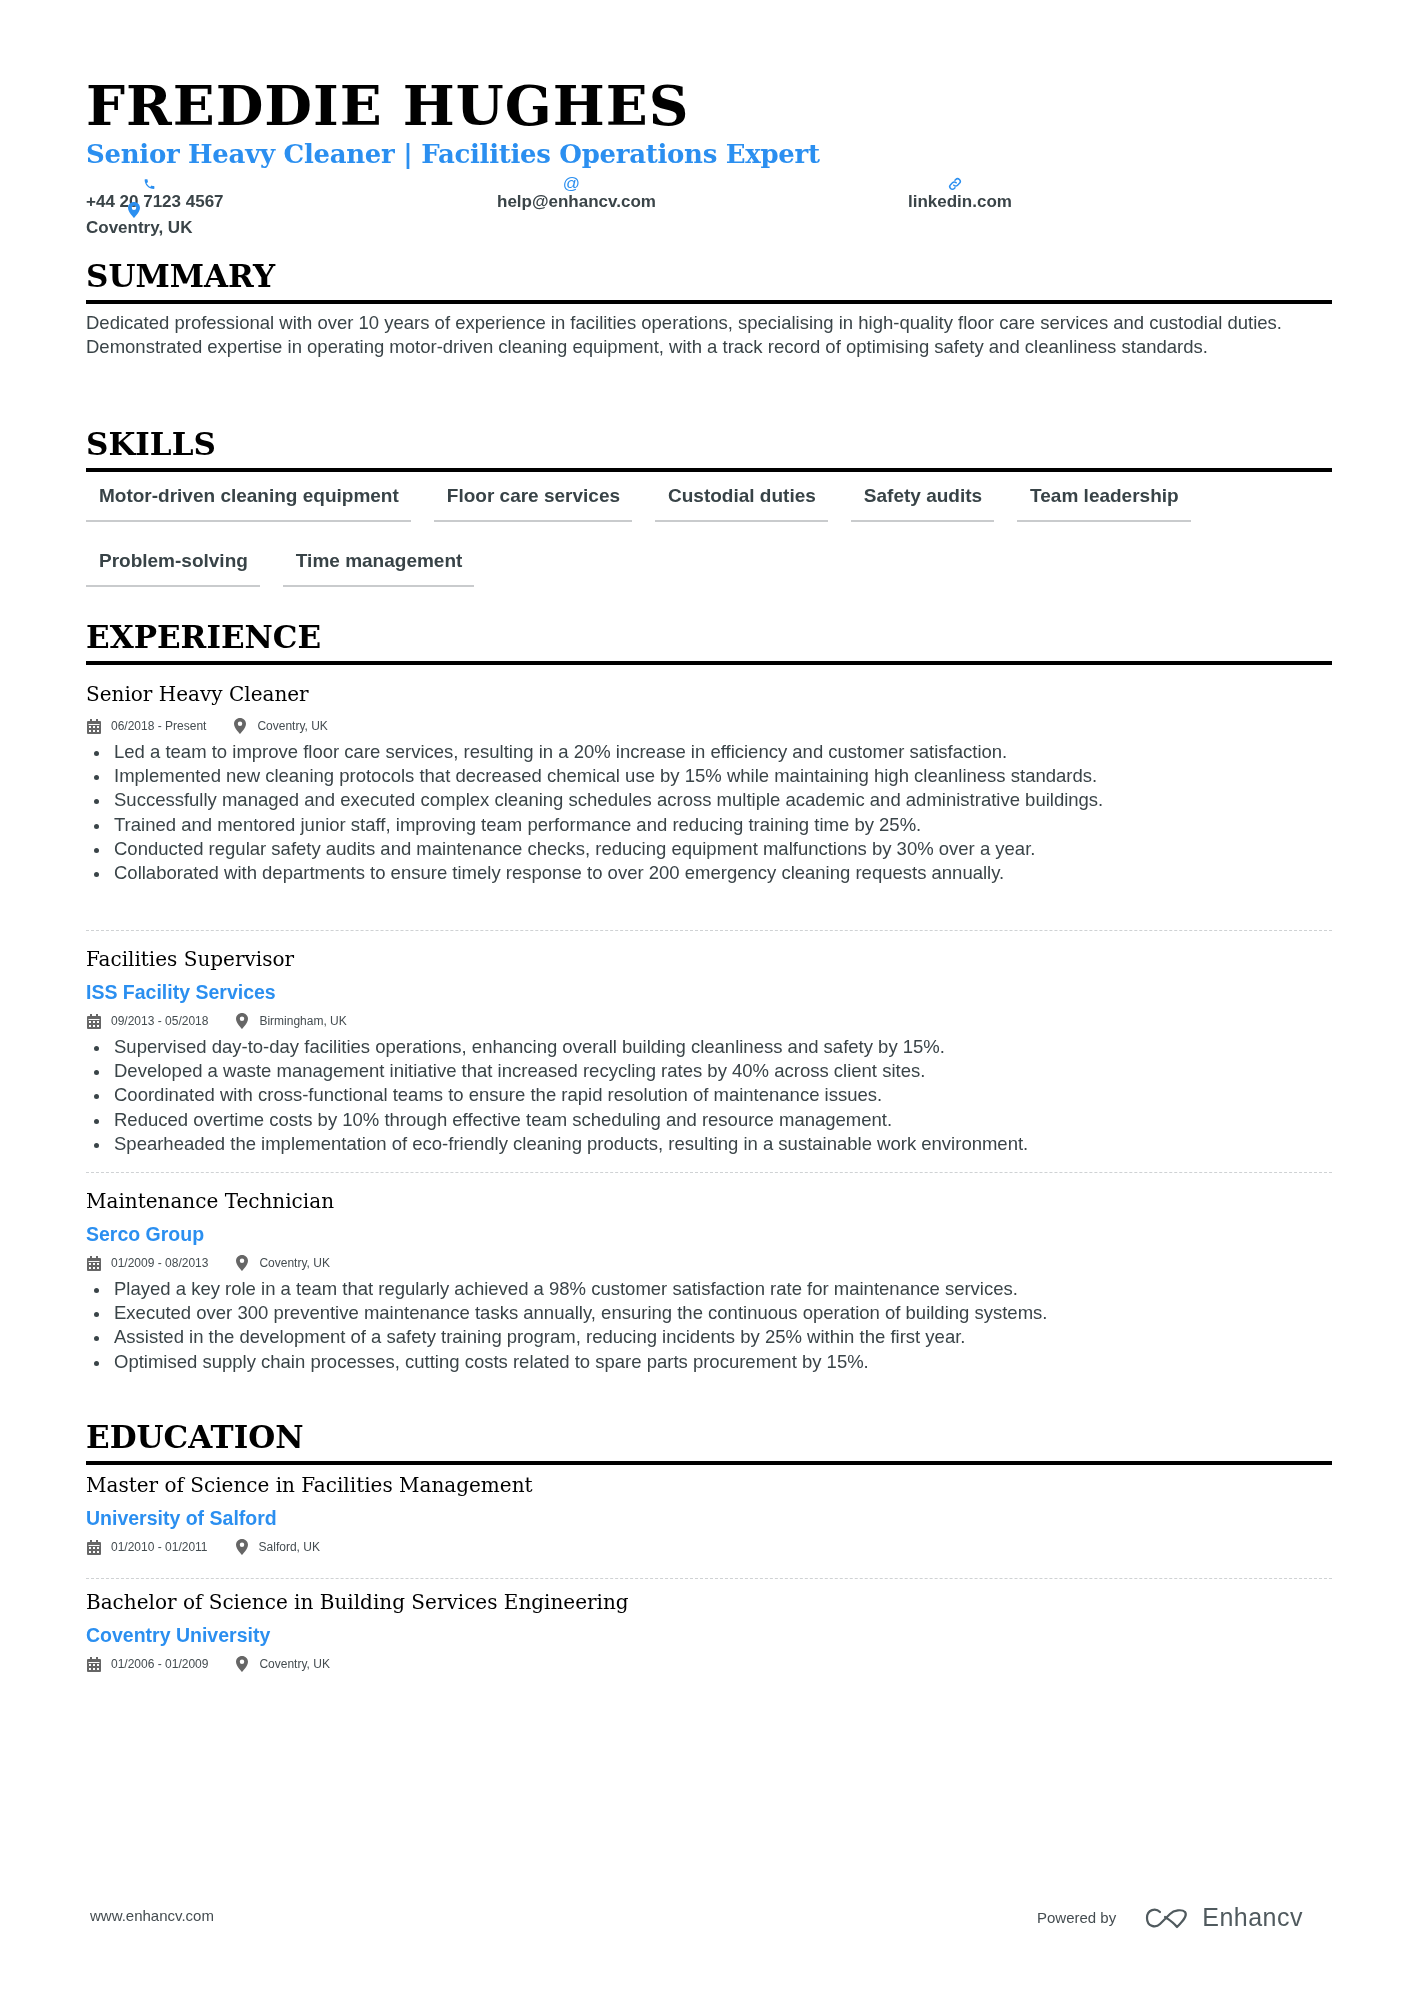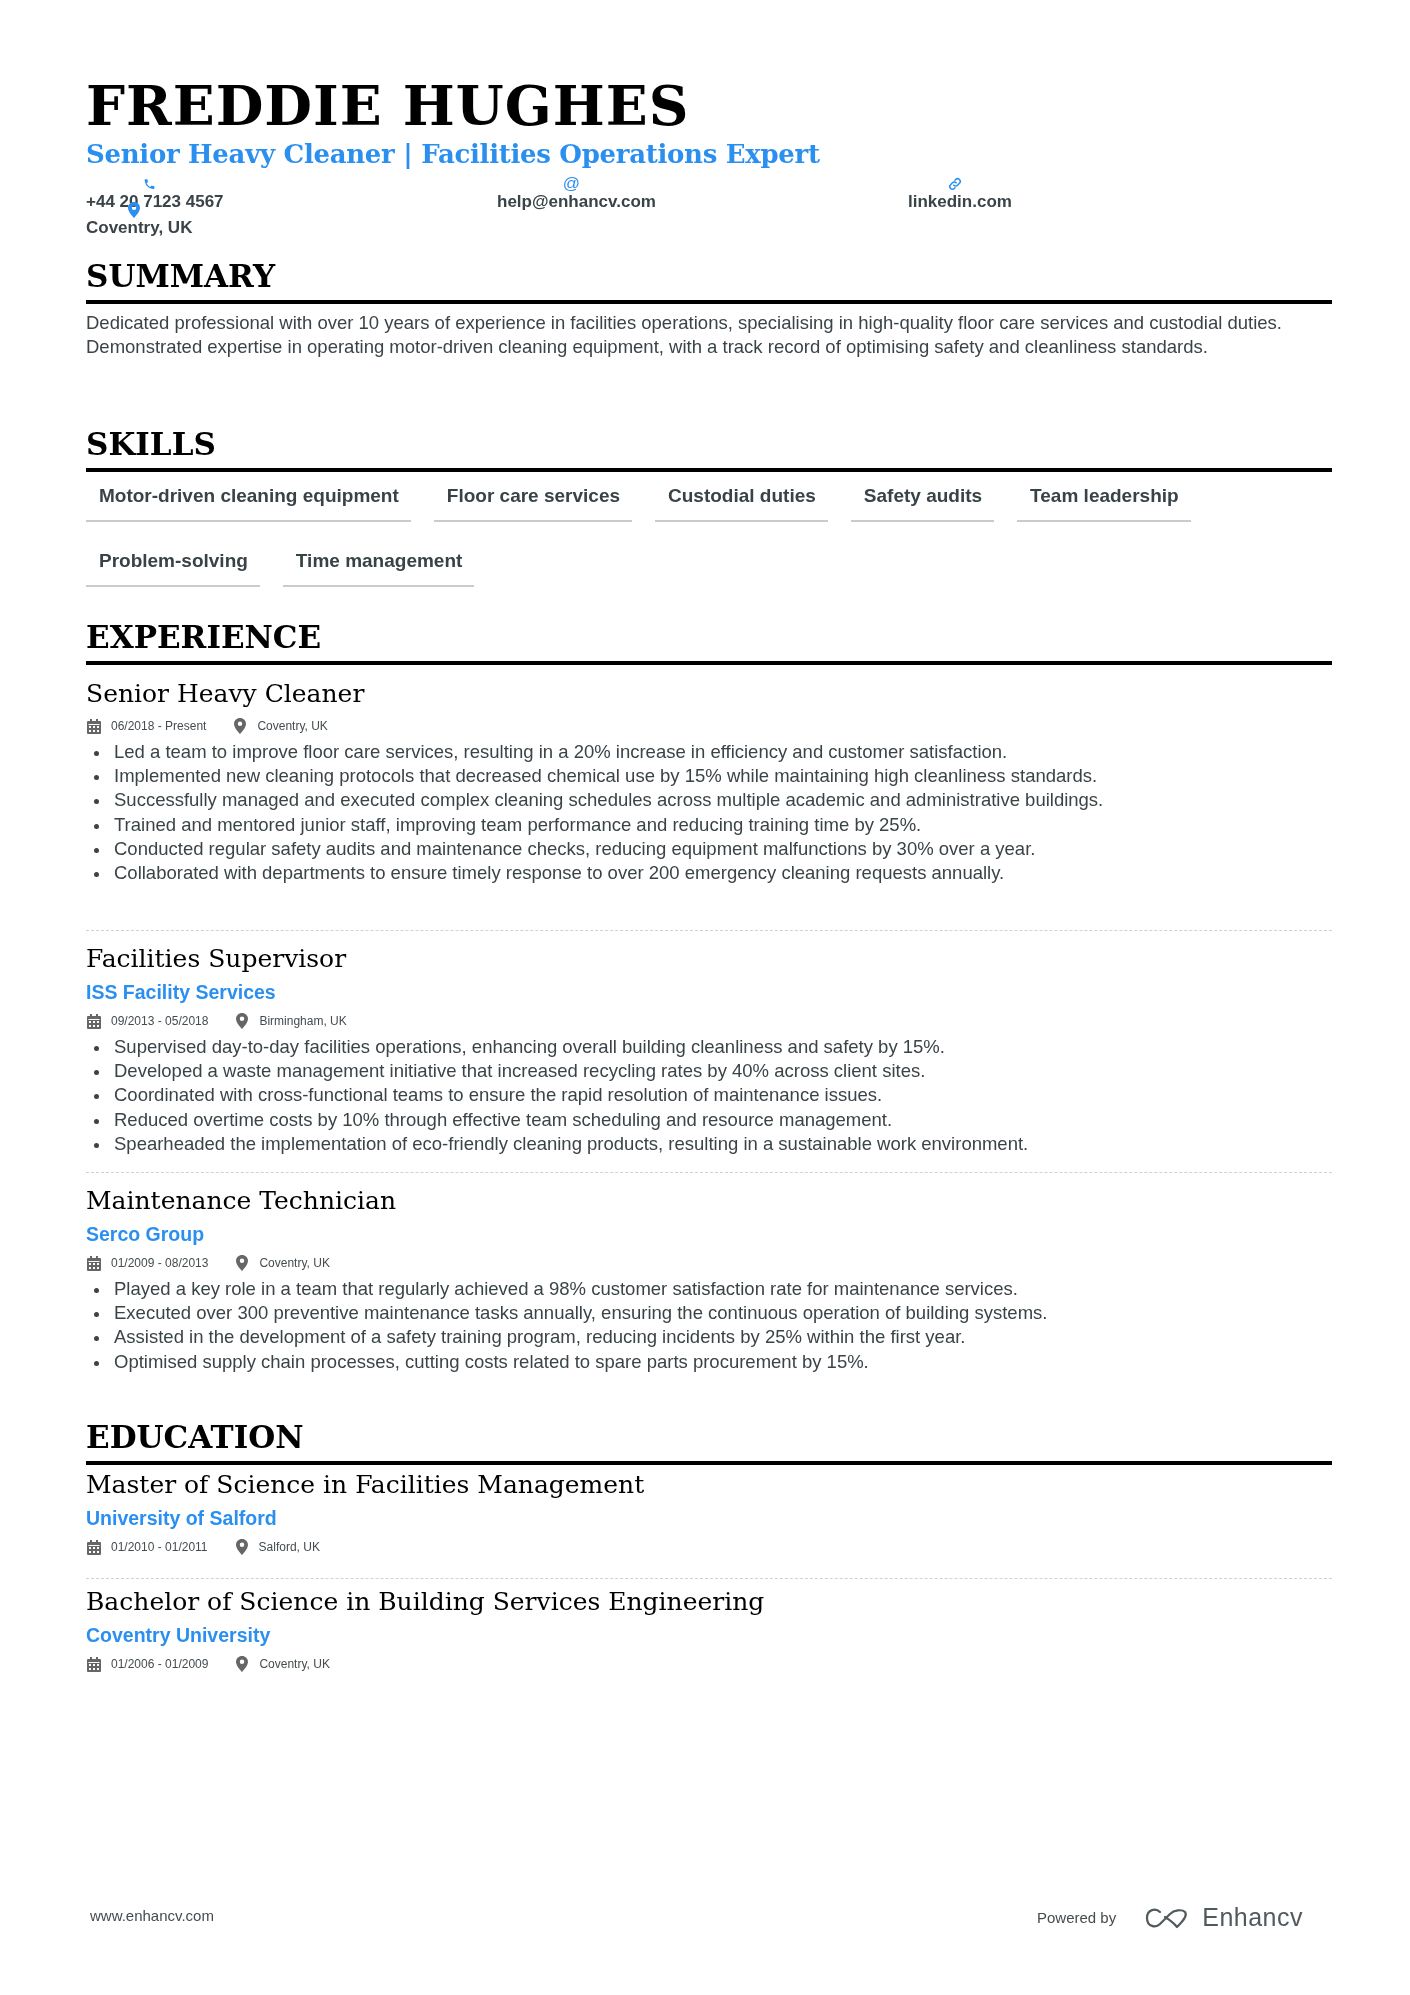--- a/index.html
+++ b/index.html
@@ -15,21 +15,21 @@
   .contact .ic svg { display: block; }
 
   .section-title { position: absolute; left: 0; width: 1246px; font-family: "DejaVu Serif", serif; font-weight: bold; font-size: 31px; line-height: 36px; color: #000; border-bottom: 4px solid #000; padding-bottom: 6px; }
 
   .summary-text { position: absolute; left: 0; width: 1246px; font-size: 18.5px; line-height: 24.3px; color: #3a4448; }
 
   .skills { position: absolute; left: 0; width: 1246px; display: flex; flex-wrap: wrap; column-gap: 20px; row-gap: 16px; gap: 23px; }
   .skill { font-size: 19px; font-weight: bold; color: #384347; padding: 0 12px 8px 13px; border-bottom: 2px solid #c9cbcd; line-height: 32px; white-space: nowrap; }
 
   .entry { position: absolute; left: 0; width: 1246px; }
-  .entry-title { font-family: "DejaVu Serif", serif; font-size: 25px; line-height: 36px; color: #000; white-space: nowrap; }
+  .entry-title { font-family: "DejaVu Serif", serif; font-size: 20px; line-height: 36px; color: #000; white-space: nowrap; }
   .entry-org { font-size: 19.5px; font-weight: bold; color: #2b8ff0; line-height: 30px; }
   .meta { display: flex; align-items: center; font-size: 12px; line-height: 28px; color: #444c50; }
   .meta .mi { width: 16px; height: 16px; margin-right: 9px; display: inline-flex; align-items: center; justify-content: center; color: #666; }
   .meta .gap { width: 26px; }
   .bullets { list-style: none; }
   .bullets li { position: relative; padding-left: 28px; font-size: 18.5px; line-height: 24.2px; color: #3a4448; white-space: nowrap; }
   .bullets li::before { content: ""; position: absolute; left: 8px; top: 11px; width: 5px; height: 5px; border-radius: 50%; background: #3a4448; }
   .sep { position: absolute; left: 0; width: 1246px; border-top: 1.5px dashed #cfd2d4; }
 
   .footer-left { position: absolute; left: 90px; top: 1907px; font-size: 15px; color: #444c50; }

